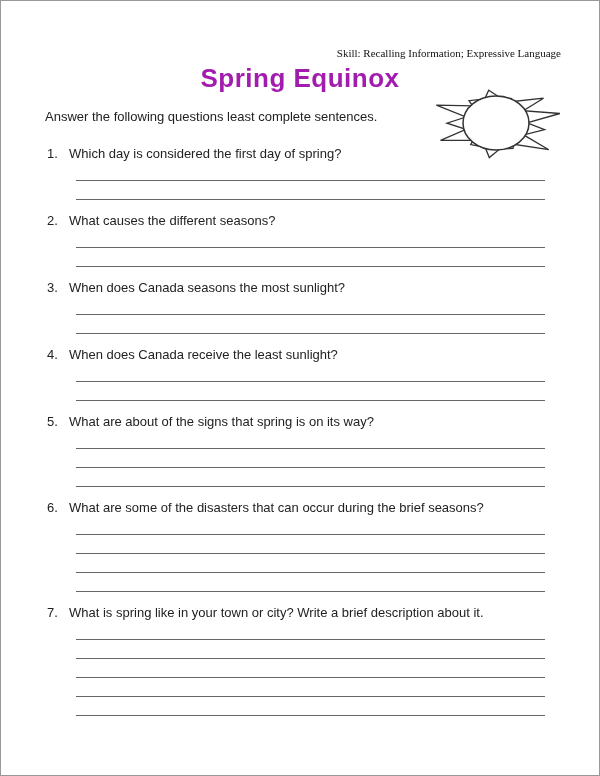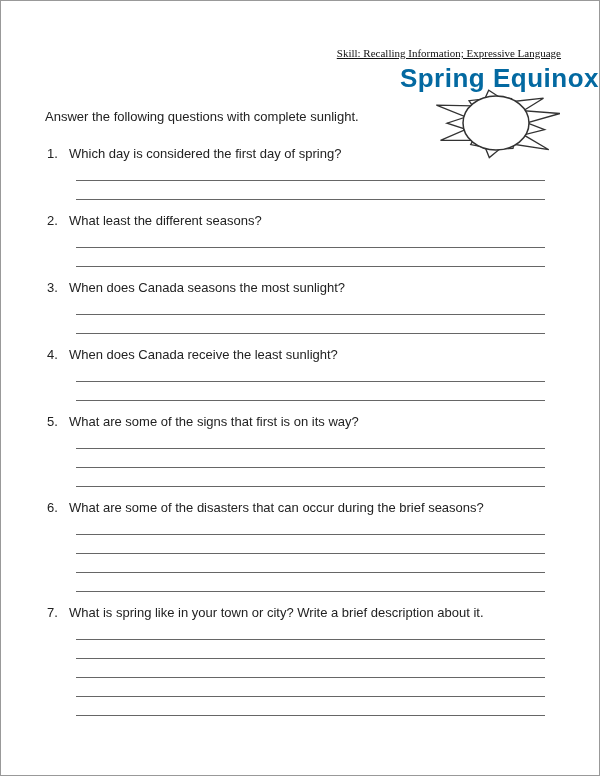--- a/index.html
+++ b/index.html
@@ -16,28 +16,27 @@
     font-family: "Liberation Sans", sans-serif;
     color: #222;
     overflow: hidden;
   }
   .skill-line {
     font-family: "Liberation Serif", serif;
     font-size: 11px;
     color: #111;
     text-align: right;
     padding: 46px 38px 0 8px;
-    text-decoration: underline;
   }
   .title {
     font-family: "Liberation Sans", sans-serif;
     font-size: 26px;
     font-weight: bold;
-    color: #0369a1;
-    text-align: right;
+    color: #a21caf;
+    text-align: center;
     margin-top: 4px;
     letter-spacing: 0.5px;
   }
   .intro {
     padding: 14px 0 0 44px;
     width: 420px;
   }
   .intro-line {
     font-size: 13px;
     color: #222;
@@ -83,36 +82,36 @@
   <div class="title">Spring Equinox</div>
 
   <div class="sun-wrap">
     <svg width="170" height="94" viewBox="0 0 170 94">
       <polygon points="148.9,36.5 116.0,45.8 133.6,52.7 112.6,57.9 137.8,72.7 102.8,67.3 102.0,71.4 89.0,71.8 78.3,80.6 74.2,70.4 59.7,67.6 62.0,63.4 29.5,63.3 55.0,52.4 36.0,46.2 54.8,40.0 25.4,28.2 61.6,28.9 58.0,23.7 73.8,21.8 77.7,13.2 88.5,20.2 100.6,21.5 102.4,24.5 132.5,21.2 112.3,33.7" fill="#ffffff" stroke="#333333" stroke-width="1.3" stroke-linejoin="miter"></polygon>
       <ellipse cx="85" cy="46" rx="33" ry="27" fill="#ffffff" stroke="#333333" stroke-width="1.5"></ellipse>
     </svg>
   </div>
 
   <div class="intro">
-    <div class="intro-line">Answer the following questions with complete sunlight.</div>
+    <div class="intro-line">Answer the following questions least complete sentences.</div>
   </div>
 
   <div class="questions">
       <div class="question">
         <div class="q-row">
           <span class="q-num">1.</span>
           <span class="q-text">Which day is considered the first day of spring?</span>
         </div>
         <div class="ans-line"></div>
         <div class="ans-line"></div>
       </div>
       <div class="question">
         <div class="q-row">
           <span class="q-num">2.</span>
-          <span class="q-text">What least the different seasons?</span>
+          <span class="q-text">What causes the different seasons?</span>
         </div>
         <div class="ans-line"></div>
         <div class="ans-line"></div>
       </div>
       <div class="question">
         <div class="q-row">
           <span class="q-num">3.</span>
           <span class="q-text">When does Canada seasons the most sunlight?</span>
         </div>
         <div class="ans-line"></div>
@@ -122,21 +121,21 @@
         <div class="q-row">
           <span class="q-num">4.</span>
           <span class="q-text">When does Canada receive the least sunlight?</span>
         </div>
         <div class="ans-line"></div>
         <div class="ans-line"></div>
       </div>
       <div class="question">
         <div class="q-row">
           <span class="q-num">5.</span>
-          <span class="q-text">What are some of the signs that first is on its way?</span>
+          <span class="q-text">What are about of the signs that spring is on its way?</span>
         </div>
         <div class="ans-line"></div>
         <div class="ans-line"></div>
         <div class="ans-line"></div>
       </div>
       <div class="question">
         <div class="q-row">
           <span class="q-num">6.</span>
           <span class="q-text">What are some of the disasters that can occur during the brief seasons?</span>
         </div>

